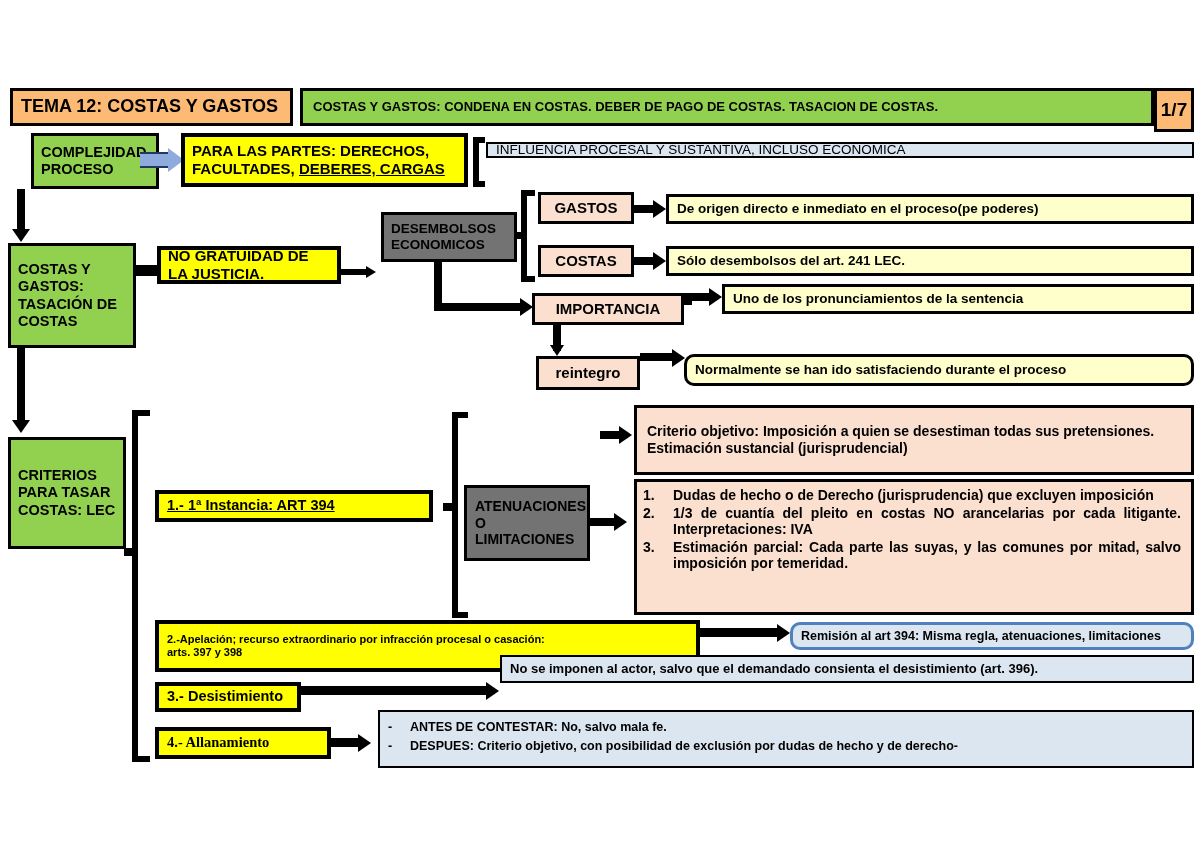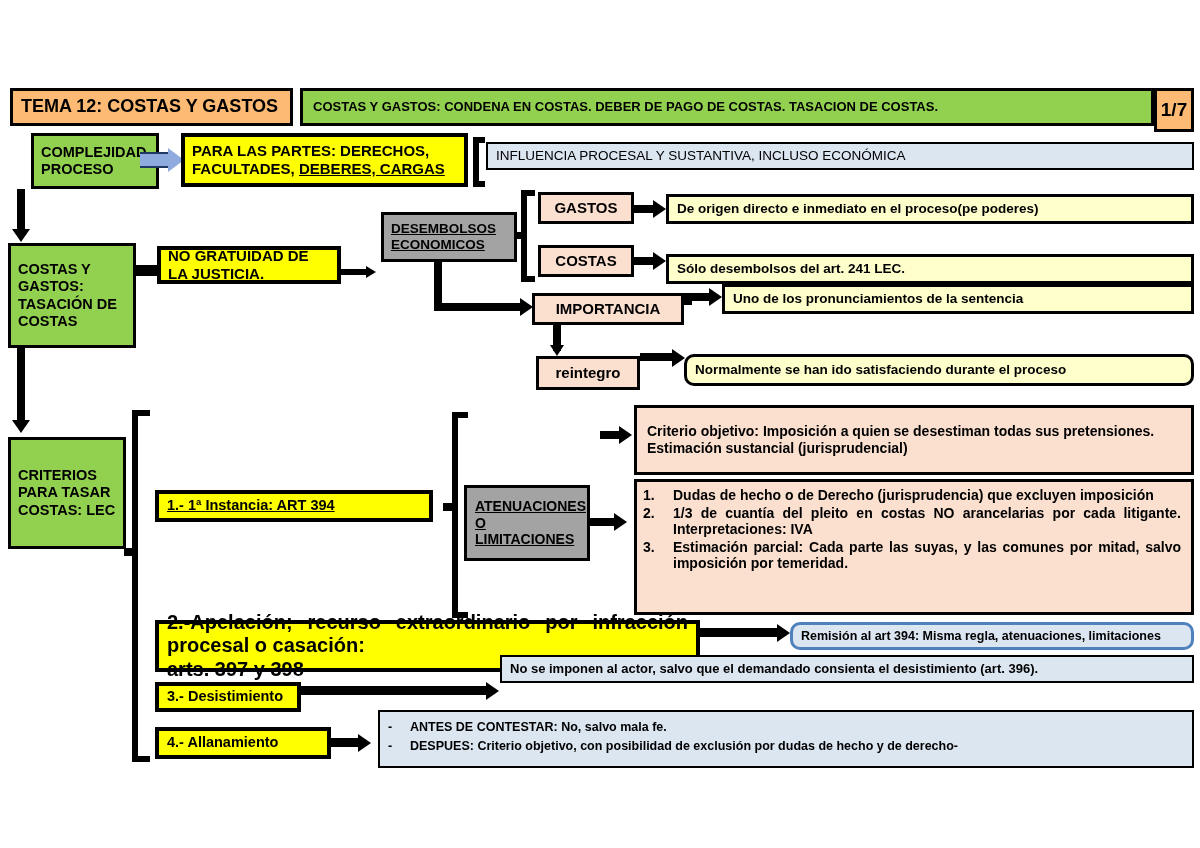--- a/index.html
+++ b/index.html
@@ -24,21 +24,21 @@
     display: flex;
     flex-direction: column;
     justify-content: center;
     color: #000000;
     line-height: 1.18;
   }
   
   .b-orange  { background: #fdba74; border: 3px solid #000000; }
   .b-green   { background: #92D050; border: 3px solid #000000; }
   .b-yellow  { background: #FFFF00; border: 4px solid #000000; }
-  .b-blue    { background: #a3a3a3; border: 3px solid #000000; text-decoration: underline; }
+  .b-blue    { background: #737373; border: 3px solid #000000; }
   .b-blue-th { background: #DCE6F1; border: 2px solid #000000; }
   .b-blue-sl { background: #DCE6F1; border: 3px solid #4F81BD; }
   .b-peach   { background: #FBE0D0; border: 3px solid #000000; }
   .b-ivory   { background: #FFFFCC; border: 3px solid #000000; }
 
   .t-bold { font-weight: bold; }
   .t-center { text-align: center; }
   .t-just { text-align: justify; }
 
   
@@ -159,21 +159,21 @@
 
   <div class="box b-yellow t-bold" style="left:181px; top:133px; width:287px; height:54px; padding:0 7px; font-size:15px;">
     <span>PARA LAS PARTES: DERECHOS,</span>
     <span>
       <span>FACULTADES, </span><span class="u">DEBERES, CARGAS</span>
     </span>
   </div>
 
   <div class="bracket" style="left:473px; top:137px; width:12px; height:50px;"></div>
 
-  <div class="box b-blue-th" style="left:486px; top:142px; width:708px; height:28px; padding:0 8px; font-size:13.5px;">
+  <div class="box b-blue-th" style="left:486px; top:142px; width:708px; height:16px; padding:0 8px; font-size:13.5px;">
     <span>INFLUENCIA PROCESAL Y SUSTANTIVA, INCLUSO ECONÓMICA</span>
   </div>
 
   <div class="line" style="left:136px; top:265px; width:24px; height:11px;"></div>
   <div class="arrow-head ah-right" style="left:157px; top:261px;"></div>
 
   <div class="box b-yellow t-bold" style="left:157px; top:246px; width:184px; height:38px; padding:0 7px; font-size:15px;">
     <span>NO GRATUIDAD DE</span>
     <span>LA JUSTICIA.</span>
   </div>
@@ -196,21 +196,21 @@
   <div class="arrow-head ah-right" style="left:653px; top:200px;"></div>
   <div class="box b-ivory t-bold" style="left:666px; top:194px; width:528px; height:30px; padding:0 8px; font-size:13.5px;">
     <span>De origen directo e inmediato en el proceso(pe poderes)</span>
   </div>
 
   <div class="box b-peach t-bold t-center" style="left:538px; top:245px; width:96px; height:32px; align-items:center; font-size:15px;">
     <span>COSTAS</span>
   </div>
   <div class="line" style="left:634px; top:257px; width:24px; height:8px;"></div>
   <div class="arrow-head ah-right" style="left:653px; top:252px;"></div>
-  <div class="box b-ivory t-bold" style="left:666px; top:246px; width:528px; height:30px; padding:0 8px; font-size:13.5px;margin-top:8px;">
+  <div class="box b-ivory t-bold" style="left:666px; top:246px; width:528px; height:30px; padding:0 8px; font-size:13.5px;">
     <span>Sólo desembolsos del art. 241 LEC.</span>
   </div>
 
   <div class="line" style="left:434px; top:262px; width:8px; height:48px;"></div>
   <div class="line" style="left:434px; top:303px; width:90px; height:8px;"></div>
   <div class="arrow-head ah-right" style="left:520px; top:298px;"></div>
 
   <div class="box b-peach t-bold t-center" style="left:532px; top:293px; width:152px; height:32px; align-items:center; font-size:15px;">
     <span>IMPORTANCIA</span>
   </div>
@@ -269,40 +269,40 @@
         <span class="n">2.</span>
         <span class="txt">1/3 de cuantía del pleito en costas NO arancelarias por cada litigante. Interpretaciones: IVA</span>
       </li>
       <li>
         <span class="n">3.</span>
         <span class="txt">Estimación parcial: Cada parte las suyas, y las comunes por mitad, salvo imposición por temeridad.</span>
       </li>
     </ul>
   </div>
 
-  <div class="box b-yellow t-bold" style="left:155px; top:620px; width:545px; height:52px; padding:0 8px; font-size:20px;">
+  <div class="box b-yellow t-bold" style="left:155px; top:620px; width:545px; height:52px; padding:0 8px; font-size:11px;">
     <span class="t-just">2.-Apelación; recurso extraordinario por infracción procesal o casación:</span>
     <span>arts. 397 y 398</span>
   </div>
   <div class="line" style="left:700px; top:628px; width:82px; height:9px;"></div>
   <div class="arrow-head ah-right" style="left:777px; top:624px;"></div>
   <div class="box b-blue-sl" style="left:790px; top:622px; width:404px; height:28px; padding:0 8px; font-size:12.5px; font-weight:bold; justify-content:center;border-radius:10px;">
     <span>Remisión al art 394: Misma regla, atenuaciones, limitaciones</span>
   </div>
 
   <div class="box b-yellow t-bold" style="left:155px; top:682px; width:146px; height:30px; padding:0 8px; font-size:14.5px; justify-content:center;">
     <span>3.- Desistimiento</span>
   </div>
   <div class="line" style="left:301px; top:686px; width:190px; height:9px;"></div>
   <div class="arrow-head ah-right" style="left:486px; top:682px;"></div>
   <div class="box b-blue-th" style="left:500px; top:655px; width:694px; height:28px; padding:0 8px; font-size:13px; font-weight:bold; justify-content:center;">
     <span>No se imponen al actor, salvo que el demandado consienta el desistimiento (art. 396).</span>
   </div>
 
-  <div class="box b-yellow t-bold" style="left:155px; top:727px; width:176px; height:32px; padding:0 8px; font-size:14.5px; justify-content:center;">
+  <div class="box b-yellow t-bold" style="left:155px; top:727px; width:176px; height:32px; padding:0 8px; font-size:14.5px; justify-content:center;font-family:Liberation Serif, serif;">
     <span>4.- Allanamiento</span>
   </div>
   <div class="line" style="left:331px; top:738px; width:32px; height:9px;"></div>
   <div class="arrow-head ah-right" style="left:358px; top:734px;"></div>
   <div class="box b-blue-th" style="left:378px; top:710px; width:816px; height:58px; padding:5px 8px; font-size:12.5px; font-weight:bold; justify-content:center;">
     <ul class="dash-list">
       <li>
         <span class="d">-</span>
         <span>ANTES DE CONTESTAR: No, salvo mala fe.</span>
       </li>

